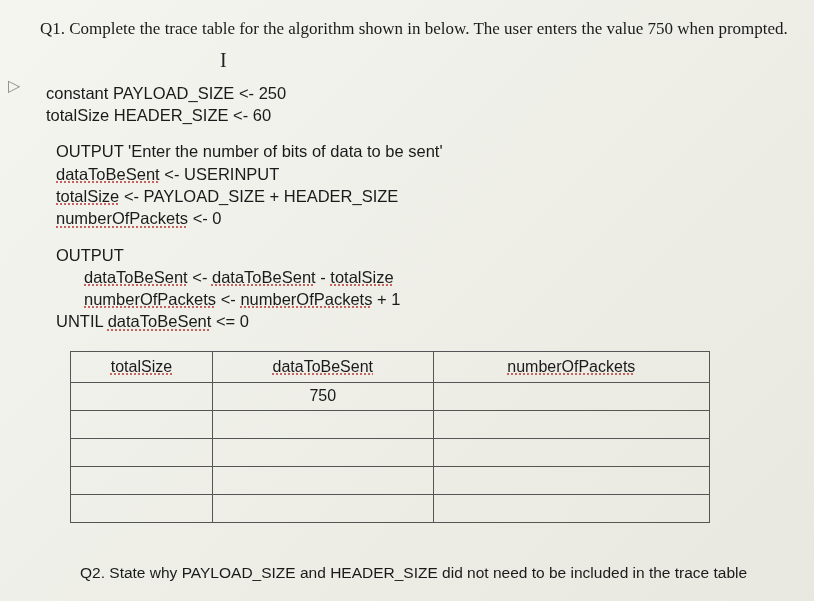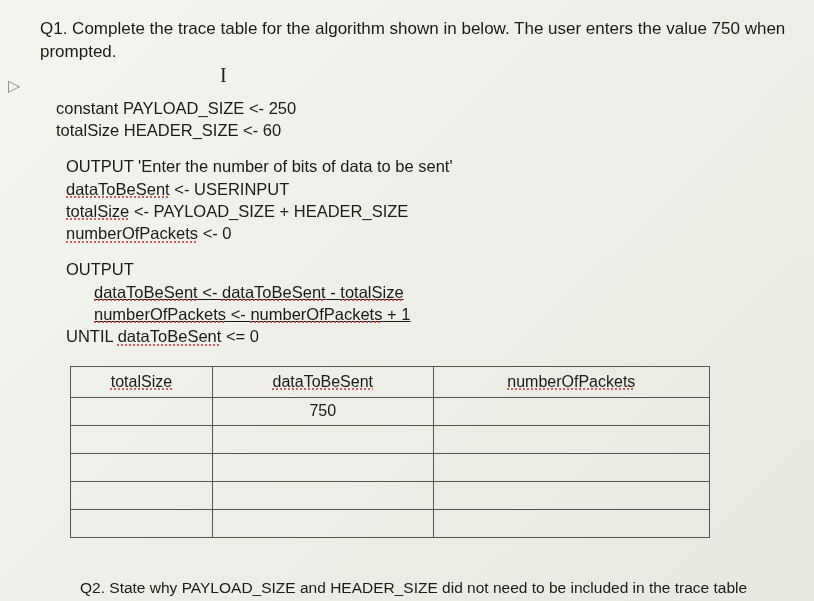--- a/index.html
+++ b/index.html
@@ -13,45 +13,47 @@
       padding: 18px 20px 0 40px;
       position: relative;
       overflow: hidden;
     }
     .page {
       position: relative;
     }
     .q-text {
       font-size: 17px;
       line-height: 1.35;
+      margin-bottom: 8px;
+      font-family: Liberation Serif, serif;
     }
     .cursor-mark {
       display: inline-block;
       font-family: serif;
       font-size: 20px;
       margin-left: 180px;
       margin-bottom: 6px;
       color: #222;
     }
     .side-arrow {
       position: absolute;
       left: -32px;
       top: 58px;
       font-size: 16px;
       color: #888;
     }
     .code-block {
       margin-top: 4px;
-      margin-left: 16px;
+      margin-left: 6px;
       font-size: 16.5px;
       line-height: 1.35;
     }
     .code-line { white-space: pre; }
     .indent1 { padding-left: 10px; }
-    .indent2 { padding-left: 38px; text-decoration: underline; }
+    .indent2 { padding-left: 38px; }
     .squiggle {
       text-decoration: underline;
       text-decoration-style: dotted;
       text-decoration-color: #c04040;
       text-underline-offset: 2px;
     }
     .spacer { height: 14px; }
     .trace-table {
       border-collapse: collapse;
       margin-top: 18px;

